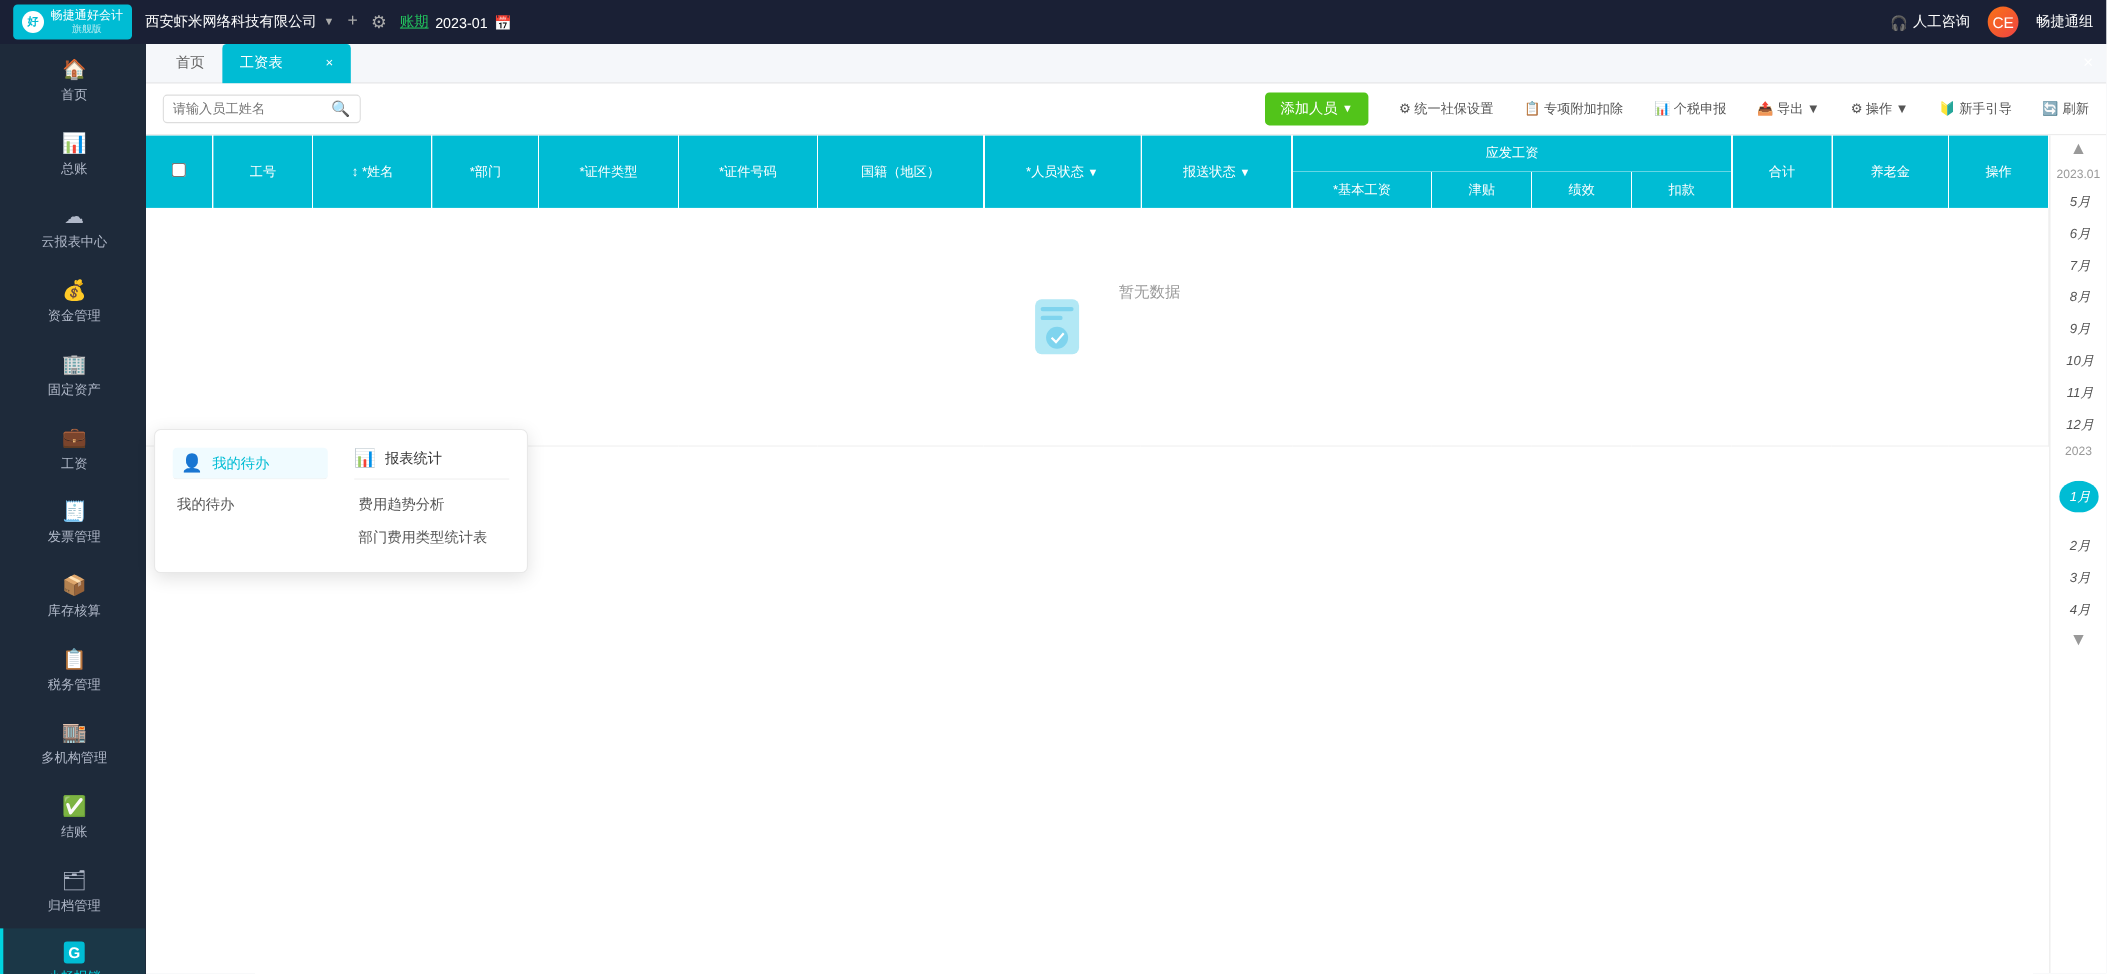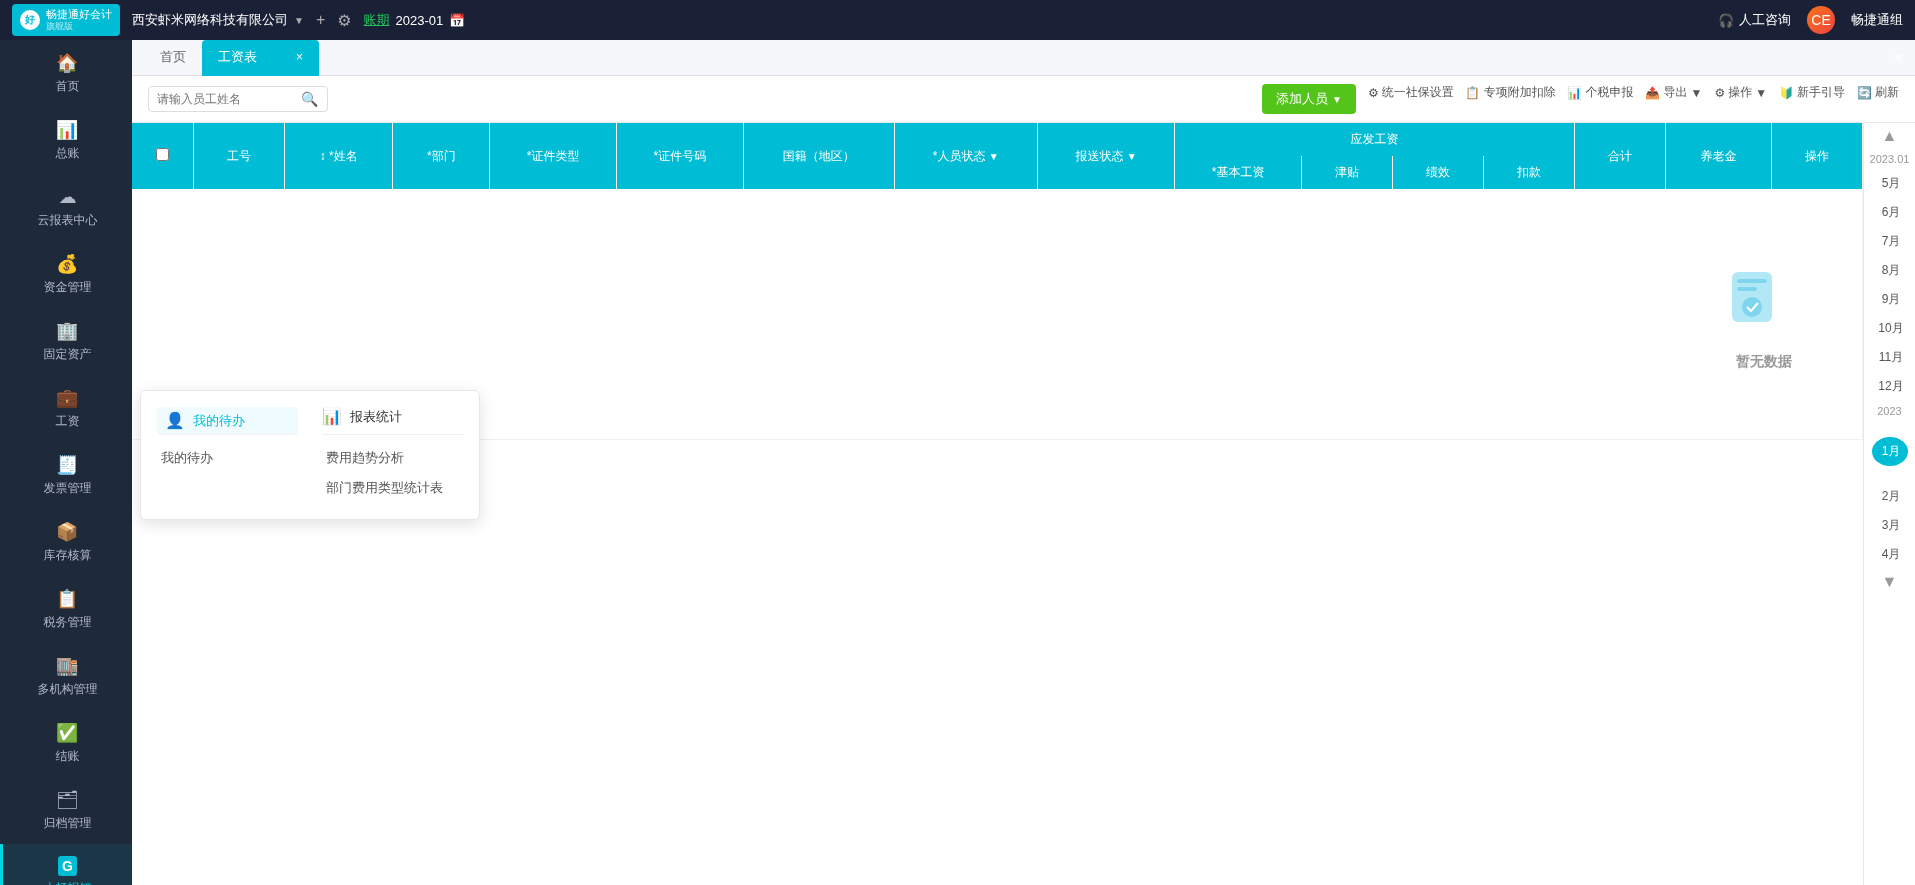--- a/index.html
+++ b/index.html
@@ -12,21 +12,21 @@
     .top-bar {
       display: flex; align-items: center; height: 40px;
       background: #1a2035; padding: 0 12px; gap: 12px; flex-shrink: 0;
     }
     .logo-area {
       display: flex; align-items: center; gap: 6px;
       background: #00bcd4; border-radius: 4px; padding: 4px 8px; min-width: 100px;
     }
     .logo-icon { width: 20px; height: 20px; background: #fff; border-radius: 50%; display: flex; align-items: center; justify-content: center; font-size: 10px; color: #00bcd4; font-weight: bold; }
     .logo-text { color: #fff; font-size: 11px; line-height: 1.2; }
-    .logo-text .sub { font-size: 9px; color: rgba(255,255,255,0.7); }
+    .logo-text .sub { font-size: 9px; color: rgba(255,255,255,0.7); text-align: center; }
 
     .company-selector {
       display: flex; align-items: center; gap: 6px; color: #fff; cursor: pointer; font-size: 13px;
     }
     .company-selector .chevron { color: #aaa; font-size: 10px; }
     .top-bar-btn { color: #aaa; cursor: pointer; font-size: 16px; background: none; border: none; display: flex; align-items: center; }
 
     .period-area { display: flex; align-items: center; gap: 6px; color: #fff; font-size: 13px; }
     .period-label { color: #22c55e; text-decoration: underline; }
 
@@ -71,21 +71,21 @@
       display: flex; align-items: center; padding: 8px 16px; gap: 8px; background: #fff;
       border-bottom: 1px solid #e8e8e8; flex-shrink: 0;
     }
     .search-box {
       display: flex; align-items: center; border: 1px solid #ddd; border-radius: 4px;
       padding: 4px 8px; gap: 6px; width: 180px;
     }
     .search-box input { border: none; outline: none; font-size: 12px; color: #333; width: 100%; background: transparent; }
     .search-icon { color: #999; font-size: 14px; }
 
-    .toolbar-right { margin-left: auto; display: flex; align-items: flex-start; gap: 12px; }
+    .toolbar-right { margin-left: auto; display: flex; align-items: center; gap: 28px; }
     .btn-add-person {
       background: #52c41a; color: #fff; border: none; border-radius: 4px;
       padding: 6px 14px; cursor: pointer; font-size: 13px; display: flex; align-items: center; gap: 4px;
     }
     .btn-add-person .dropdown-arrow { font-size: 10px; }
     .toolbar-action { color: #555; cursor: pointer; font-size: 12px; display: flex; align-items: center; gap: 3px; }
 
     
     .table-container { flex: 1; overflow: auto; position: relative; }
     .salary-table { width: 100%; border-collapse: collapse; }
@@ -100,34 +100,35 @@
     .th-group { background: #00bcd4; }
     .salary-table tbody tr td {
       padding: 8px 10px; text-align: center; font-size: 12px; border-bottom: 1px solid #f0f0f0;
       border-right: 1px solid #f0f0f0;
     }
 
     .checkbox-th { width: 40px; }
 
     
     .empty-state {
-      display: flex; flex-direction: column; align-items: flex-end; justify-content: center;
-      padding: 60px; gap: 16px; color: #999; font-size: 14px; font-weight: bold;
+      display: flex; flex-direction: row; align-items: flex-start; justify-content: center;
+      padding: 60px; gap: 16px; color: #999; font-size: 14px;
     }
     .empty-icon { width: 80px; height: 80px; }
 
     
     .month-panel {
       width: 52px; background: #fff; border-left: 1px solid #e8e8e8;
       display: flex; flex-direction: column; align-items: center;
       overflow-y: auto; flex-shrink: 0; font-size: 12px;
     }
     .month-item {
       width: 100%; padding: 6px 4px; text-align: center; cursor: pointer; color: #555;
       border-left: 3px solid transparent;
+      font-style: italic;
     }
     .month-item.active { color: #fff; background: #00bcd4; border-radius: 50%; width: 32px; margin: 2px auto; }
     .month-year-label { color: #999; font-size: 11px; padding: 4px; text-align: center; }
     .month-nav { color: #999; cursor: pointer; padding: 4px; font-size: 16px; }
     .popup-menu {
       position: absolute; left: 140px; top: 390px; background: #fff;
       border: 1px solid #e8e8e8; border-radius: 6px; box-shadow: 0 4px 16px rgba(0,0,0,0.12);
       width: 340px; padding: 16px; z-index: 200;
     }
     .popup-columns { display: flex; gap: 24px; }

